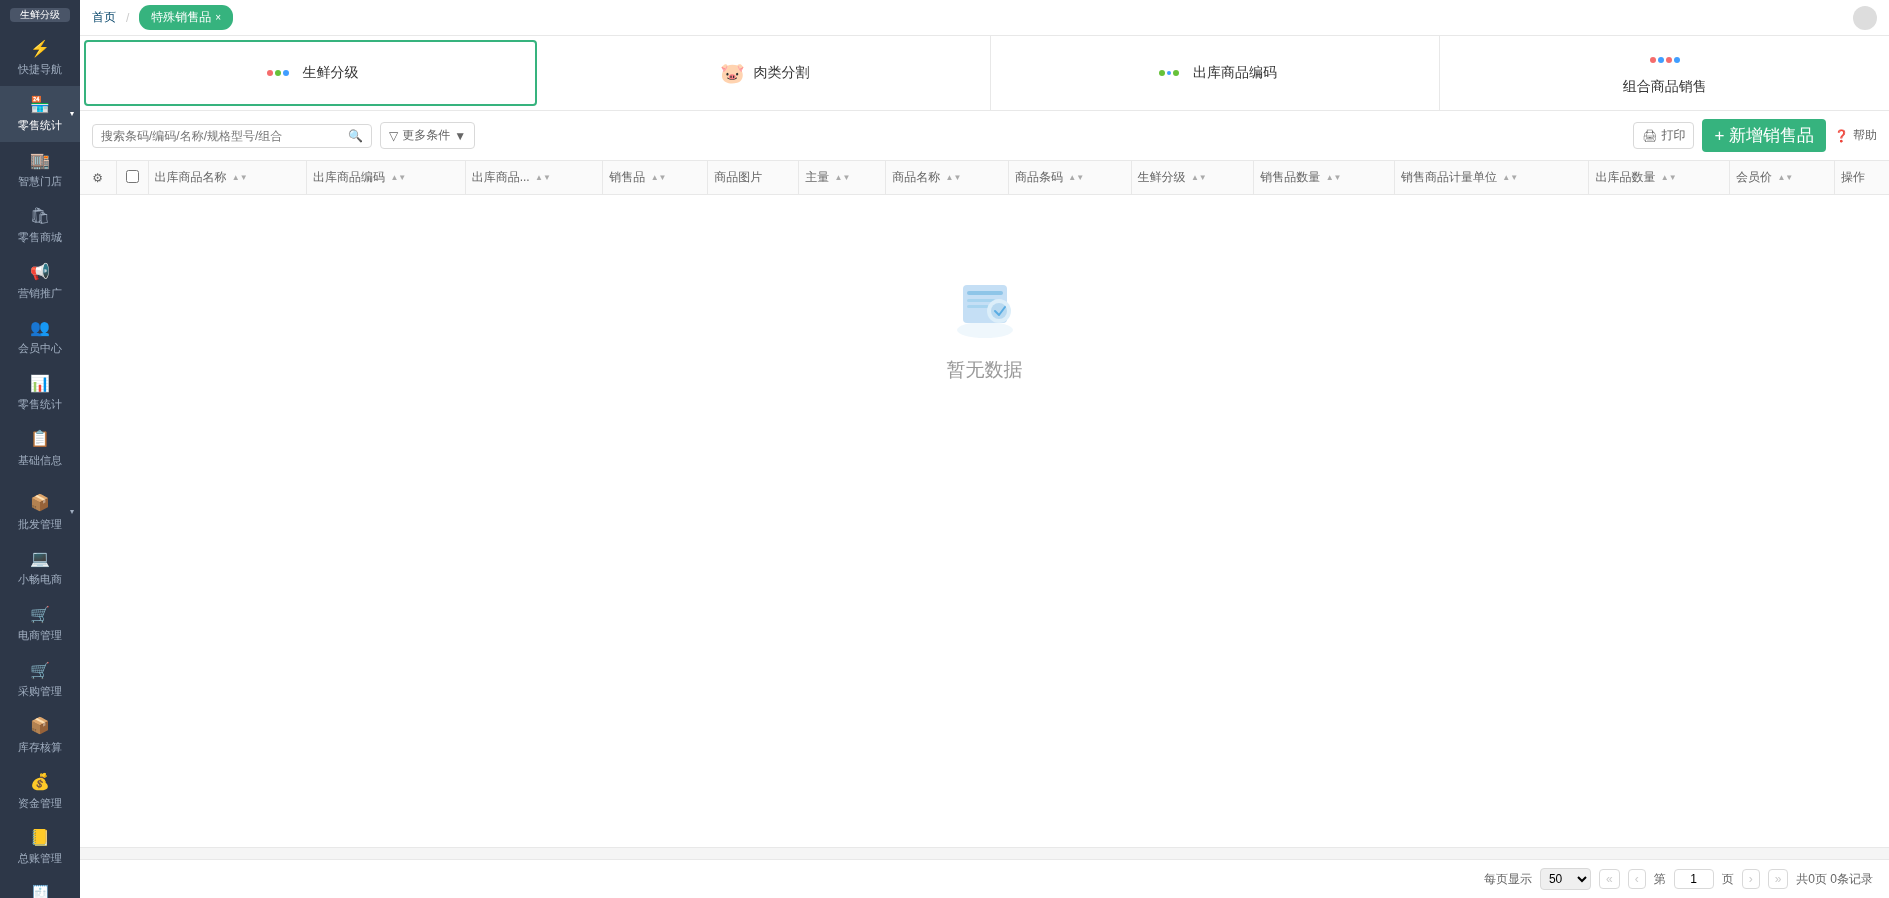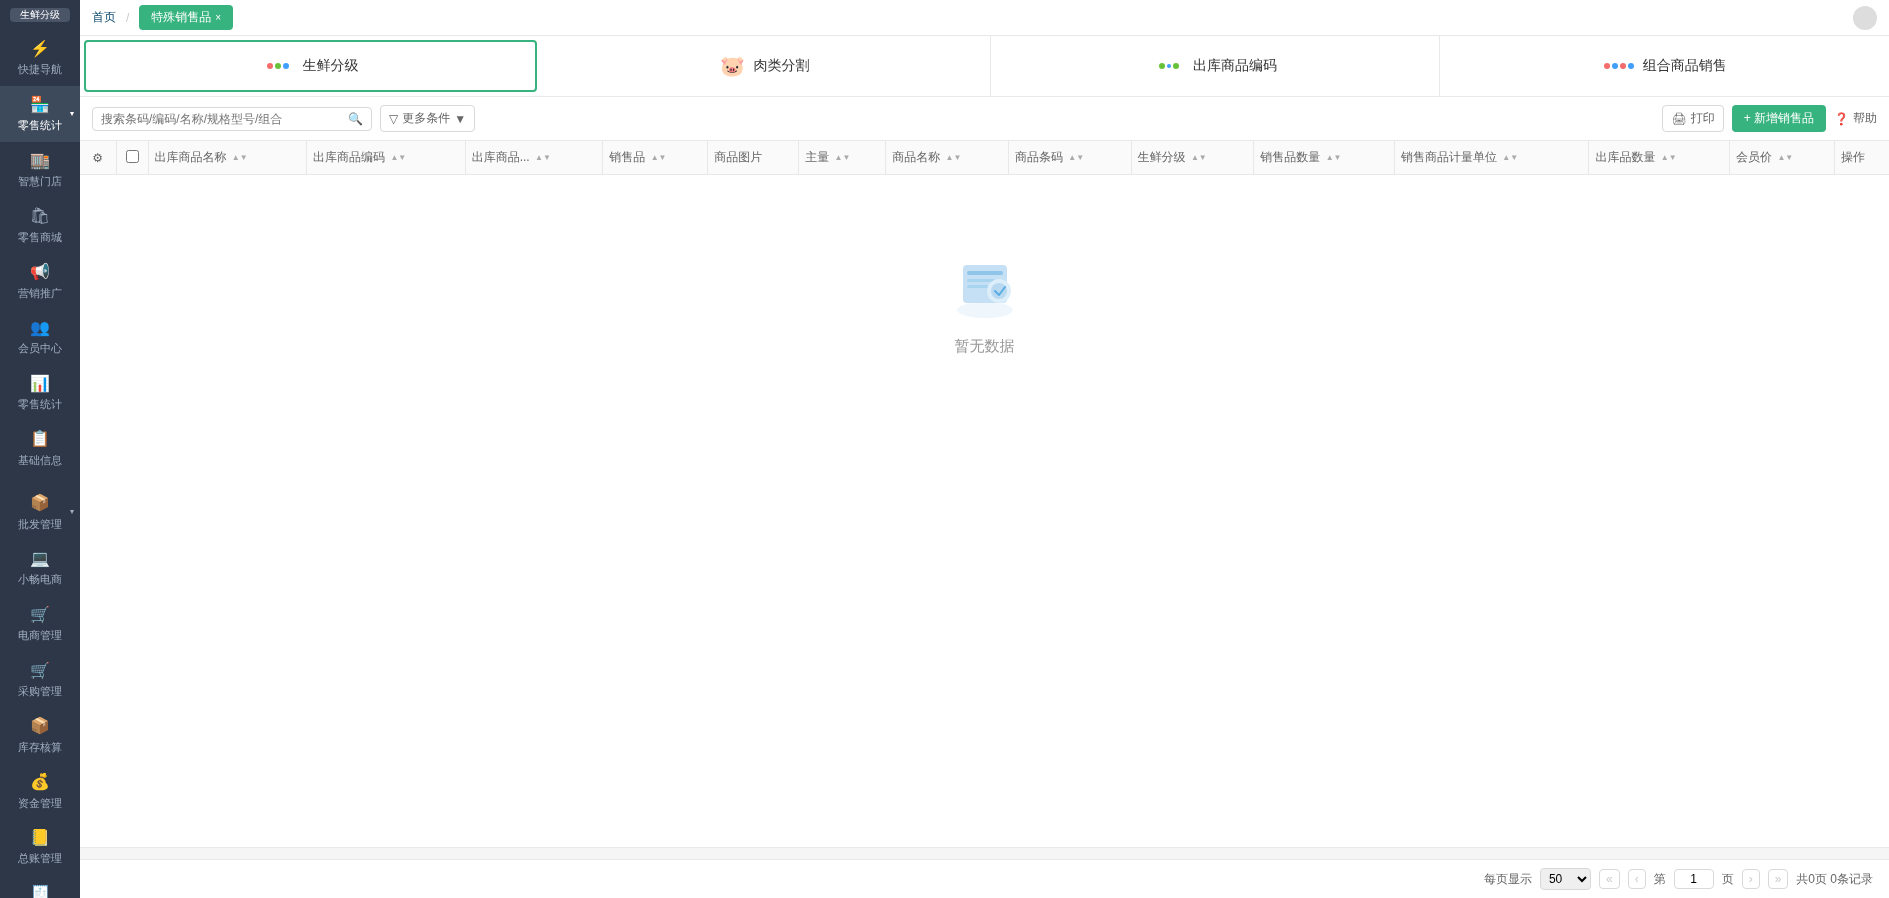--- a/index.html
+++ b/index.html
@@ -69,21 +69,21 @@
     .breadcrumb-item {
       color: #0c4a6e;
       font-size: 12px;
       cursor: pointer;
     }
     .breadcrumb-separator { color: #ccc; font-size: 12px; margin: 0 2px; }
     .tab-active {
       background: #36b37e;
       color: #fff;
       padding: 4px 12px;
-      border-radius: 4px;
+      border-radius: 11px;
       font-size: 12px;
       cursor: pointer;
       display: flex;
       align-items: center;
       gap: 4px;
     }
     .tab-close { font-size: 10px; }
     .header-right { margin-left: auto; display: flex; align-items: center; gap: 8px; }
     .header-avatar { width: 24px; height: 24px; background: #ddd; border-radius: 50%; }
 
@@ -108,21 +108,21 @@
       display: flex;
       align-items: center;
       justify-content: center;
       gap: 8px;
       padding: 14px 16px;
       cursor: pointer;
       border-right: 1px solid #e8e8e8;
       font-size: 14px;
       color: #333;
     }
-    .feature-tab:last-child { border-right: none; }
+    .feature-tab:last-child { border-right: none; flex-direction: column; }
     .feature-tab.active {
       border: 2px solid #36b37e;
       border-radius: 4px;
       margin: 4px;
       color: #333;
       font-weight: 500;
     }
     .feature-tab .tab-icon { font-size: 20px; }
     .feature-tab .tab-icon-img { width: 32px; height: 20px; display: flex; align-items: center; justify-content: center; }
 
@@ -175,21 +175,21 @@
       border: 1px solid #d9d9d9;
       border-radius: 4px;
       background: #fff;
     }
     .new-btn {
       background: #36b37e;
       color: #fff;
       border: none;
       border-radius: 4px;
       padding: 5px 12px;
-      font-size: 12px;
+      font-size: 17px;
       cursor: pointer;
       display: flex;
       align-items: center;
       gap: 4px;
     }
     .help-btn {
       color: #666;
       cursor: pointer;
       font-size: 12px;
       display: flex;
@@ -231,21 +231,21 @@
       align-items: center;
       justify-content: center;
       padding: 80px 0;
       color: #999;
     }
     .empty-icon {
       width: 80px;
       height: 70px;
       margin-bottom: 12px;
     }
-    .empty-text { font-size: 15px; color: #999; }
+    .empty-text { font-size: 19px; color: #999; }
 
     
     .pagination {
       display: flex;
       align-items: center;
       justify-content: flex-end;
       padding: 8px 16px;
       border-top: 1px solid #e8e8e8;
       background: #fff;
       gap: 8px;

